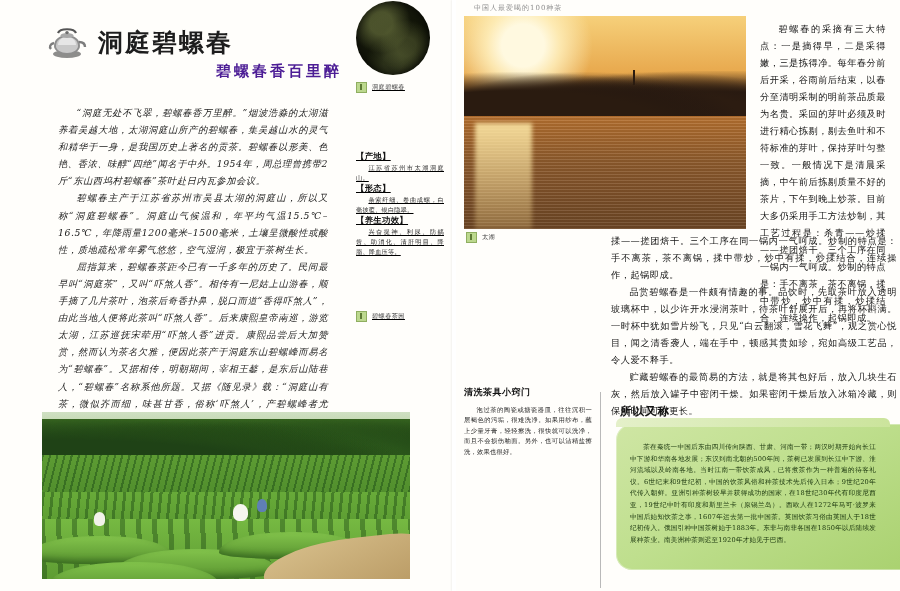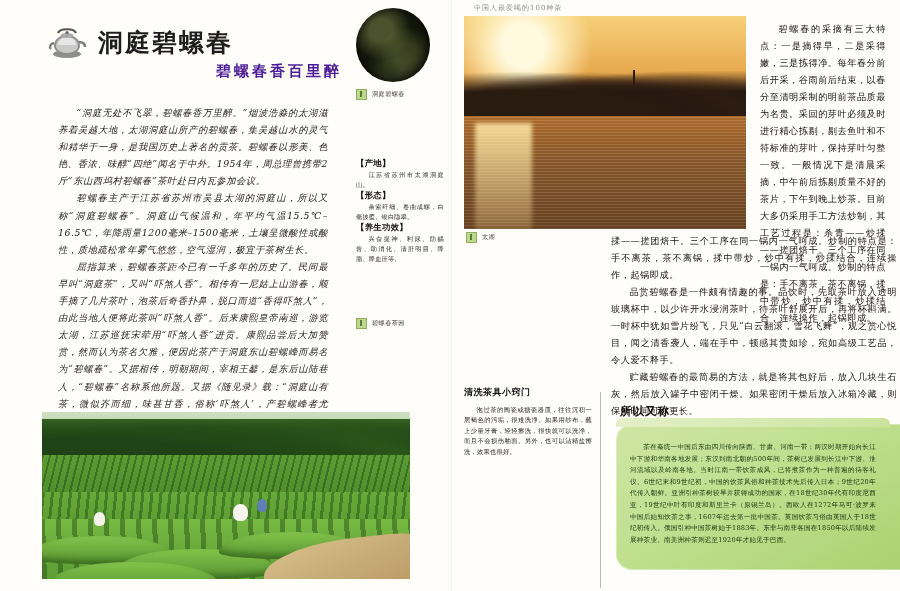--- a/index.html
+++ b/index.html
@@ -88,22 +88,23 @@
   .body-col p {
     margin: 0 0 0 0;
     text-indent: 2em;
     letter-spacing: .55px;
     font-style: italic;
   }
 
   
   .rail {
     position: absolute;
-    left: 356px; top: 8px;
+    left: 356px; top: 1px;
     width: 88px;
+    text-decoration: underline;
   }
   .round-photo {
     width: 74px; height: 74px;
     border-radius: 50%;
     margin: 0 auto 0 0;
     background:
       radial-gradient(circle at 34% 30%, rgba(120,130,70,.55) 0 16%, rgba(0,0,0,0) 42%),
       radial-gradient(circle at 68% 62%, rgba(96,104,56,.5) 0 14%, rgba(0,0,0,0) 40%),
       radial-gradient(circle at 50% 84%, rgba(78,86,48,.45) 0 13%, rgba(0,0,0,0) 38%),
       linear-gradient(145deg,#1d2012 0%,#111408 55%,#090b05 100%);

